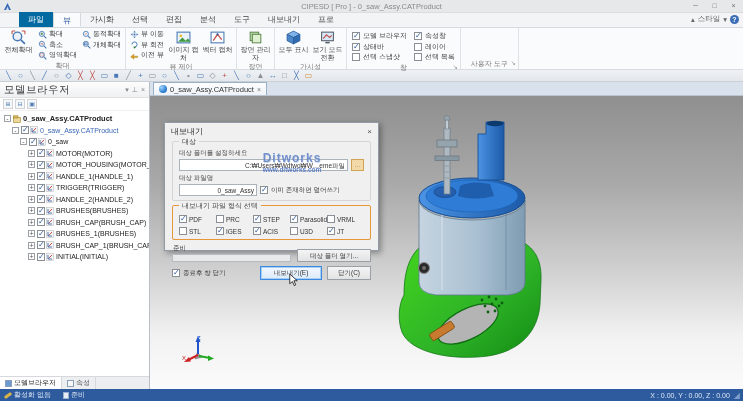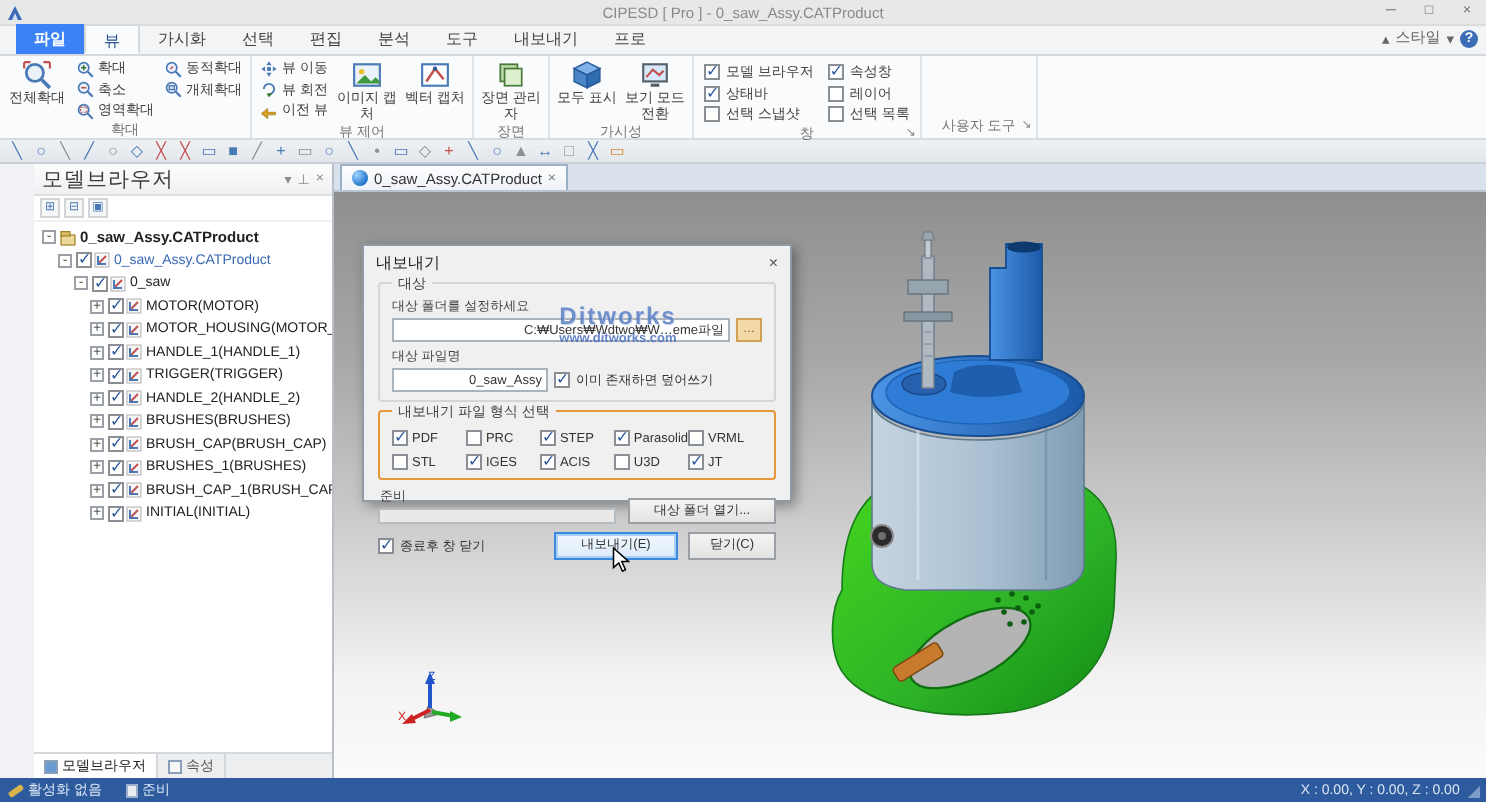--- a/index.html
+++ b/index.html
@@ -11,21 +11,21 @@
   .titlebar { height:13px; background:#e6e8ea; display:flex; align-items:center; position:relative; border-bottom:1px solid #dcdcdc; }
   .app-icon { margin-left:3px; width:9px; height:9px; display:inline-block; }
   .win-title { position:absolute; left:0; right:0; text-align:center; font-size:7.5px; color:#8a8a8a; pointer-events:none; }
   .win-controls { margin-left:auto; display:flex; height:100%; }
   .win-btn { width:19px; text-align:center; font-size:7px; color:#707070; line-height:12px; cursor:default; }
 
   
   .tabrow { height:15px; background:#f2f4f6; display:flex; align-items:flex-end; border-bottom:1px solid #d5d9de; position:relative; }
   .mtabs { display:flex; height:15px; align-items:stretch; }
   .mtab { padding:0 9px; font-size:8px; line-height:15px; color:#444; }
-  .mtab.file { background:#3b82f6; color:#fff; margin-left:8px;font-weight:bold; }
+  .mtab.file { background:#0369a1; color:#fff; margin-left:19px; }
   .mtab.active { background:#fafbfc; border:1px solid #d5d9de; border-bottom:1px solid #fafbfc; color:#2b579a; }
   .tabrow-right { position:absolute; right:4px; top:1px; display:flex; align-items:center; gap:3px; font-size:7.5px; color:#666; }
   .help-badge { width:9px; height:9px; border-radius:50%; background:#3a6db5; color:#fff; font-size:7px; line-height:9px; text-align:center; font-weight:bold; }
 
   
   .ribbon { height:42px; background:#fafbfc; display:flex; border-bottom:1px solid #d8dce0; }
   .rgroup { display:flex; flex-direction:column; border-right:1px solid #e0e3e6; padding:1px 2px 0 2px; }
   .rcontent { flex:1; display:flex; align-items:flex-start; gap:1px; }
   .rlabel { height:10px; font-size:7px; color:#777; text-align:center; line-height:10px; position:relative; padding:0 8px; }
   .rlabel .launcher { position:absolute; right:0; bottom:1px; font-size:6px; color:#888; }
@@ -44,21 +44,21 @@
   .cb.on::after { content:"✓"; position:absolute; left:0px; top:-2px; font-size:8px; color:#2b579a; font-weight:bold; }
 
   
   .quickbar { height:12px; background:linear-gradient(#eef1f4,#e3e7ec); border-bottom:1px solid #c9cfd6; display:flex; align-items:center; padding:0 3px; gap:1px; }
   .qicon { width:11px; text-align:center; font-size:8px; line-height:11px; }
 
   
   .workspace { height:307px; display:flex; }
 
   
-  .left-panel { width:150px; background:#fff; border-right:1px solid #b9bfc6; display:flex; flex-direction:column;margin-left:17px; }
+  .left-panel { width:150px; background:#fff; border-right:1px solid #b9bfc6; display:flex; flex-direction:column; }
   .panel-header { height:16px; background:linear-gradient(#fdfdfd,#eef0f2); border-bottom:1px solid #e0e0e0; display:flex; align-items:center; padding:0 4px; }
   .panel-title { font-size:10.5px; color:#3a3a3a; letter-spacing:0.5px; }
   .panel-hbtns { margin-left:auto; display:flex; gap:3px; color:#8a8a8a; font-size:7px; align-items:center; }
   .panel-toolbar { height:13px; display:flex; align-items:center; gap:2px; padding:0 3px; border-bottom:1px solid #f0f0f0; }
   .ptool { width:10px; height:10px; border:1px solid #d0d4d8; background:#f6f7f8; font-size:6px; color:#4a7ab5; text-align:center; line-height:8px; }
   .tree { flex:1; overflow:hidden; padding:2px 0 0 2px; }
   .trow { display:flex; align-items:center; height:11.5px; white-space:nowrap; }
   .texp { width:7px; height:7px; border:1px solid #9aa0a6; background:#fff; font-size:7px; line-height:5px; text-align:center; color:#555; flex:0 0 auto; margin-right:2px; }
   .tchk { margin-right:1px; }
   .ticon { width:8px; height:8px; margin-right:2px; flex:0 0 auto; }

